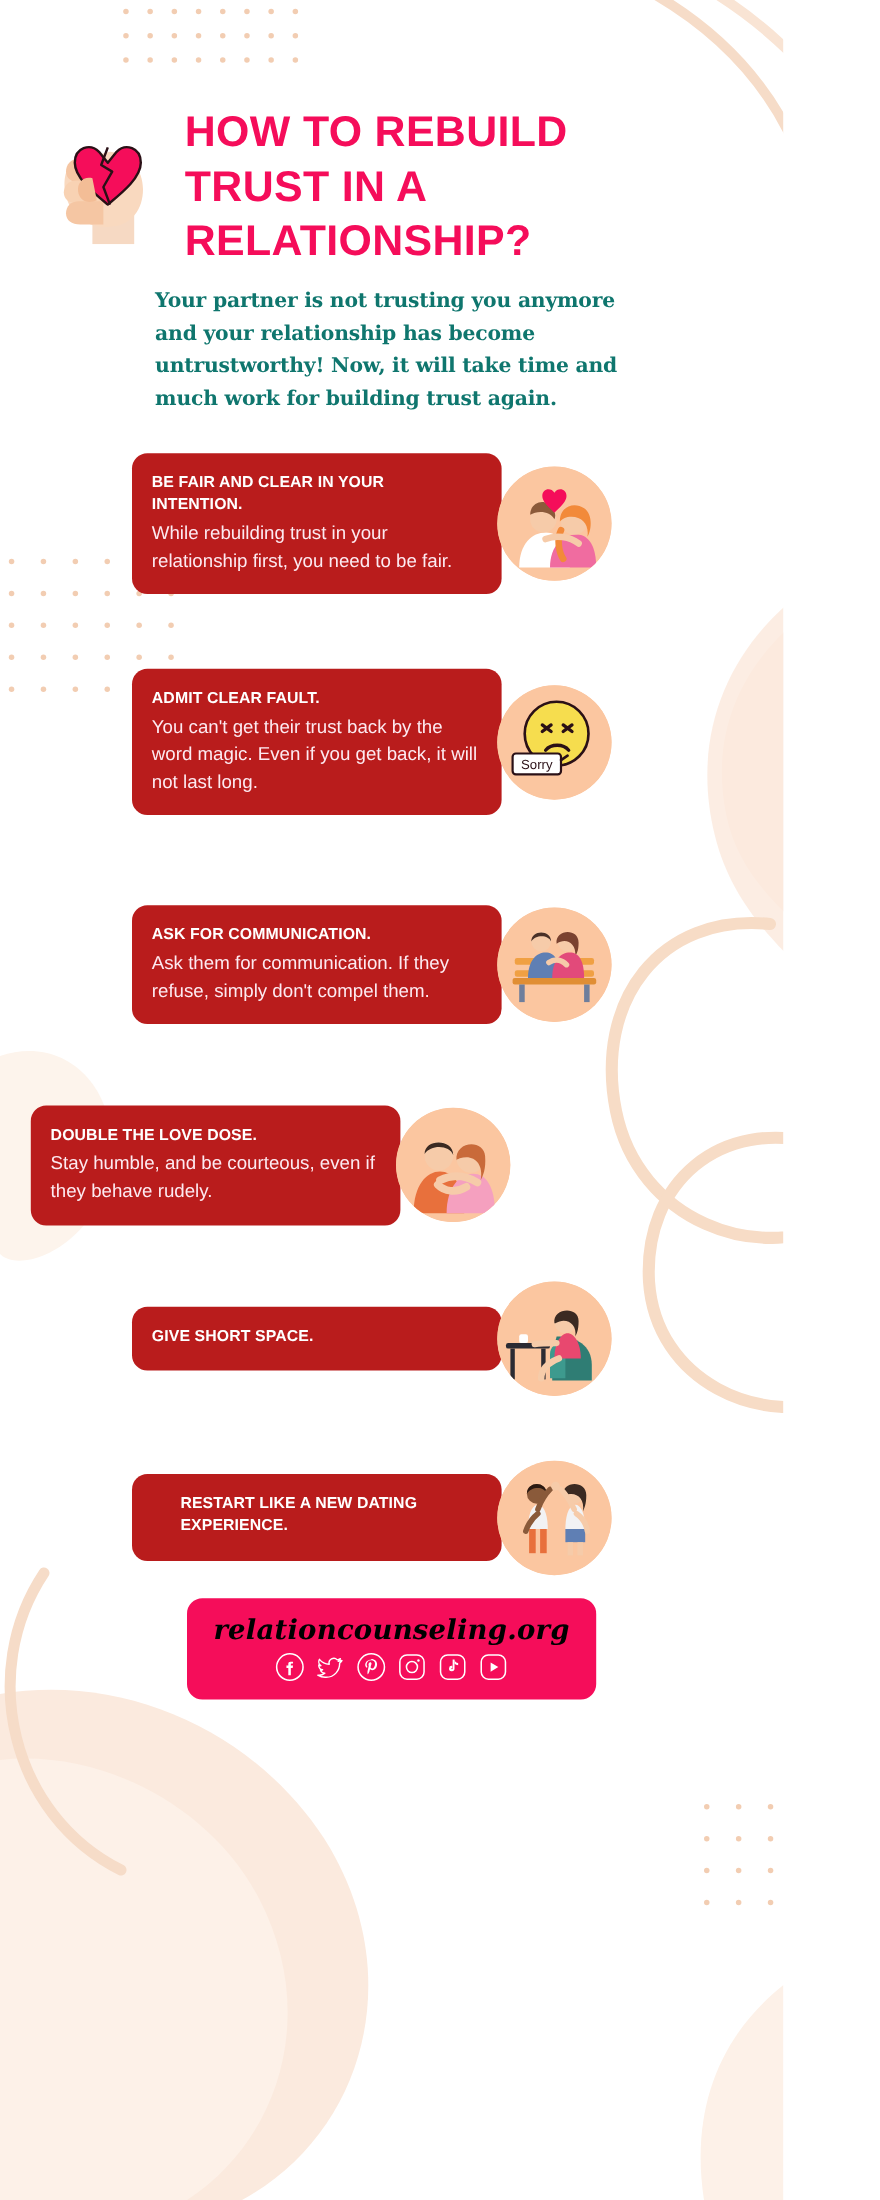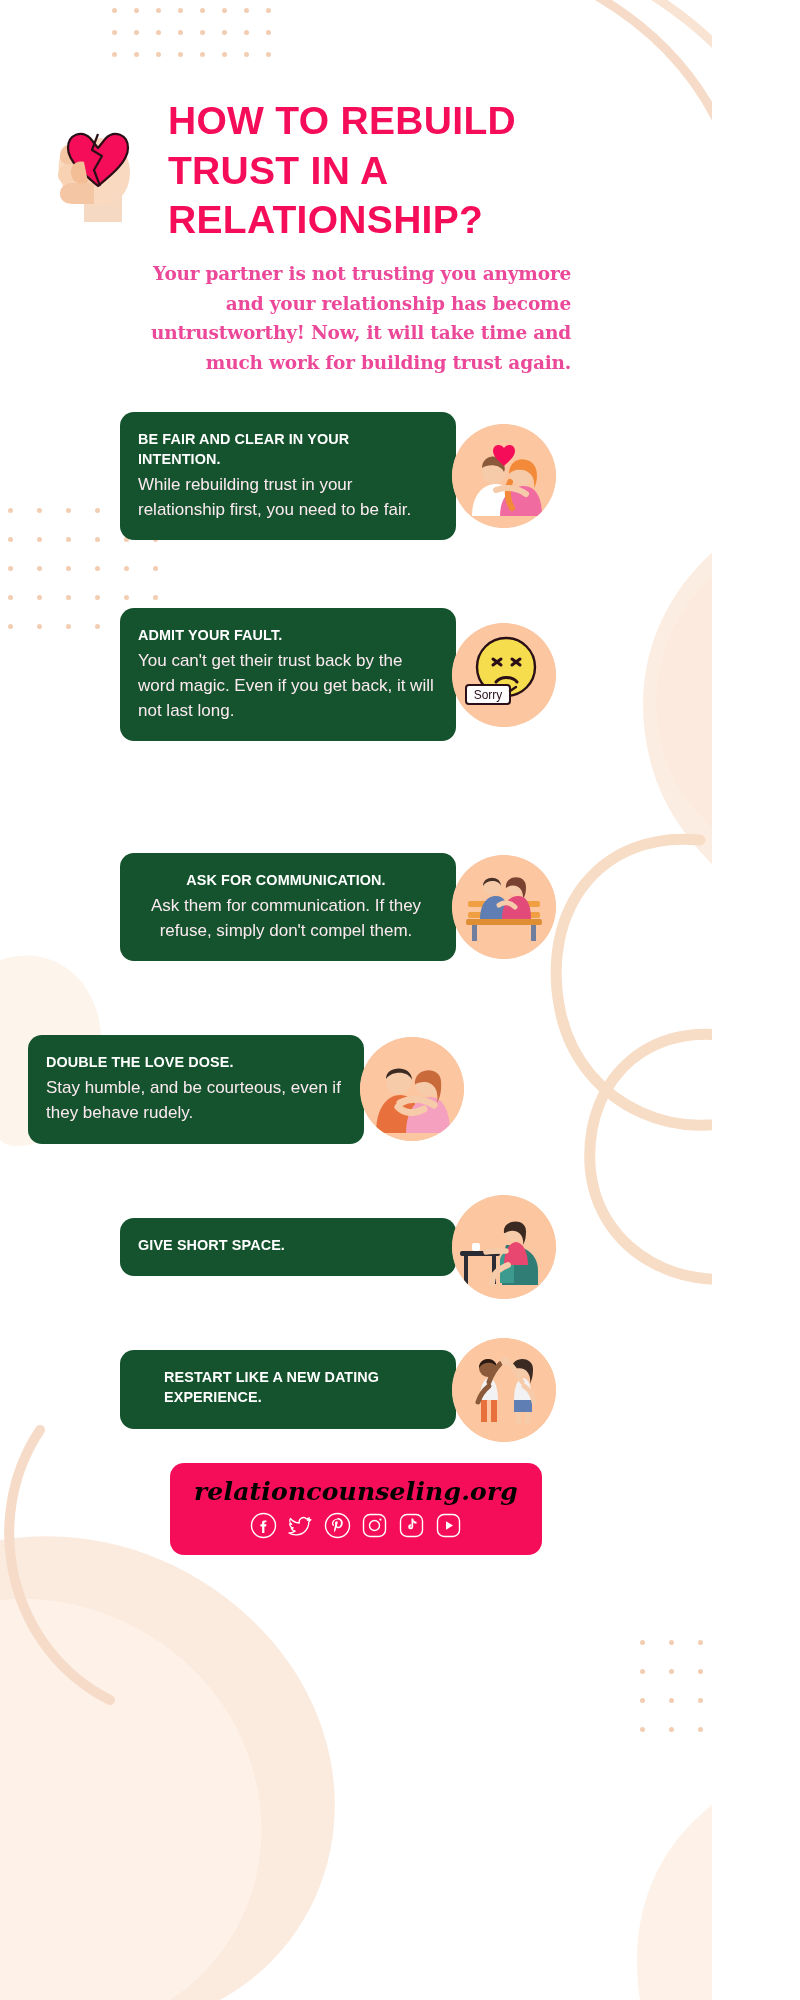--- a/index.html
+++ b/index.html
@@ -70,41 +70,41 @@
     font-size: 39px;
     line-height: 1.27;
     letter-spacing: 0.3px;
     padding-left: 20px;
     max-width: 420px;
   }
 
   .subtitle {
     margin: 14px auto 0;
     width: 430px;
-    text-align: right;
-    color: #ec4899;
+    text-align: left;
+    color: #0f766e;
     font-family: "DejaVu Serif", serif;
     font-weight: 700;
     font-size: 18.5px;
     line-height: 1.62;
     letter-spacing: -0.2px;
   }
 
   
   .cards {
     position: relative;
     z-index: 3;
     margin-top: 34px;
   }
 
   .card {
     position: relative;
     margin-left: 120px;
     width: 336px;
-    background: #14532d;
+    background: #b91c1c;
     border-radius: 14px;
     padding: 18px 22px 18px 18px;
     color: #ffffff;
   }
 
   .card-title {
     font-size: 14.4px;
     font-weight: 700;
     line-height: 1.38;
     letter-spacing: 0.1px;
@@ -330,41 +330,41 @@
           <path d="M58 58 C54 66 56 78 60 84" stroke="#f28a3a" stroke-width="6" fill="none" stroke-linecap="round"></path>
 
           <path d="M44 66 C54 62 66 64 74 70" stroke="#f6cba9" stroke-width="6" fill="none" stroke-linecap="round"></path>
 
           <path d="M52 24 C49 19 41 20 41 27 C41 33 49 39 52 42 C55 39 63 33 63 27 C63 20 55 19 52 24Z" fill="#f50d5a"></path>
         </svg>
       </div>
     </div>
 
     <div class="card" style="margin-top:68px;">
-      <div class="card-title">ADMIT YOUR FAULT.</div>
+      <div class="card-title">ADMIT CLEAR FAULT.</div>
       <div class="card-body">You can't get their trust back by the word magic. Even if you get back, it will not last long.</div>
       <div class="card-badge">
         <svg width="104" height="104" viewBox="0 0 104 104">
           <circle cx="52" cy="52" r="52" fill="#fbc6a0"></circle>
 
           <circle cx="54" cy="44" r="29" fill="#f6dd4e" stroke="#2a1016" stroke-width="2.4"></circle>
           <path d="M41 36 L49 42 M49 36 L41 42" stroke="#2a1016" stroke-width="3" stroke-linecap="round"></path>
           <path d="M60 36 L68 42 M68 36 L60 42" stroke="#2a1016" stroke-width="3" stroke-linecap="round"></path>
           <path d="M44 59 C49 53 60 53 65 59" stroke="#2a1016" stroke-width="3" fill="none" stroke-linecap="round"></path>
 
           <g>
             <rect x="14" y="62" width="44" height="19" rx="3" fill="#ffffff" stroke="#2a1016" stroke-width="2"></rect>
             <text x="36" y="76" font-family="Liberation Sans, sans-serif" font-size="12" fill="#2a1016" text-anchor="middle">Sorry</text>
           </g>
           <path d="M58 68 L64 64" stroke="#2a1016" stroke-width="2.4" stroke-linecap="round"></path>
         </svg>
       </div>
     </div>
 
-    <div class="card" style="margin-top:112px;text-align:center;">
+    <div class="card" style="margin-top:82px;">
       <div class="card-title">ASK FOR COMMUNICATION.</div>
       <div class="card-body">Ask them for communication. If they refuse, simply don't compel them.</div>
       <div class="card-badge">
         <svg width="104" height="104" viewBox="0 0 104 104">
           <circle cx="52" cy="52" r="52" fill="#fbc6a0"></circle>
 
           <rect x="16" y="46" width="72" height="6" rx="2" fill="#f0a043"></rect>
           <rect x="16" y="57" width="72" height="6" rx="2" fill="#f0a043"></rect>
           <rect x="14" y="64" width="76" height="6" rx="2" fill="#e08e34"></rect>
 
@@ -424,21 +424,21 @@
 
           <path d="M54 56 C46 56 40 56 34 57" stroke="#f6cba9" stroke-width="5.5" fill="none" stroke-linecap="round"></path>
 
           <path d="M56 70 C46 74 40 80 40 88" stroke="#f6cba9" stroke-width="6" fill="none" stroke-linecap="round"></path>
 
           <rect x="20" y="48" width="8" height="8" rx="2" fill="#ffffff"></rect>
         </svg>
       </div>
     </div>
 
-    <div class="card" style="margin-top:74px;padding-left:44px;">
+    <div class="card" style="margin-top:94px;padding-left:44px;">
       <div class="card-title">RESTART LIKE A NEW DATING EXPERIENCE.</div>
       <div class="card-badge">
         <svg width="104" height="104" viewBox="0 0 104 104">
           <circle cx="52" cy="52" r="52" fill="#fbc6a0"></circle>
 
           <circle cx="36" cy="30" r="9" fill="#8a5a3a"></circle>
           <path d="M27 30 C27 18 45 18 45 30 C43 23 31 23 27 30Z" fill="#2b1a12"></path>
           <path d="M28 62 C28 48 32 40 37 40 C42 40 46 48 46 62 Z" fill="#f2f2f4"></path>
           <rect x="29" y="62" width="6" height="22" fill="#e8703c"></rect>
           <rect x="39" y="62" width="6" height="22" fill="#e8703c"></rect>

